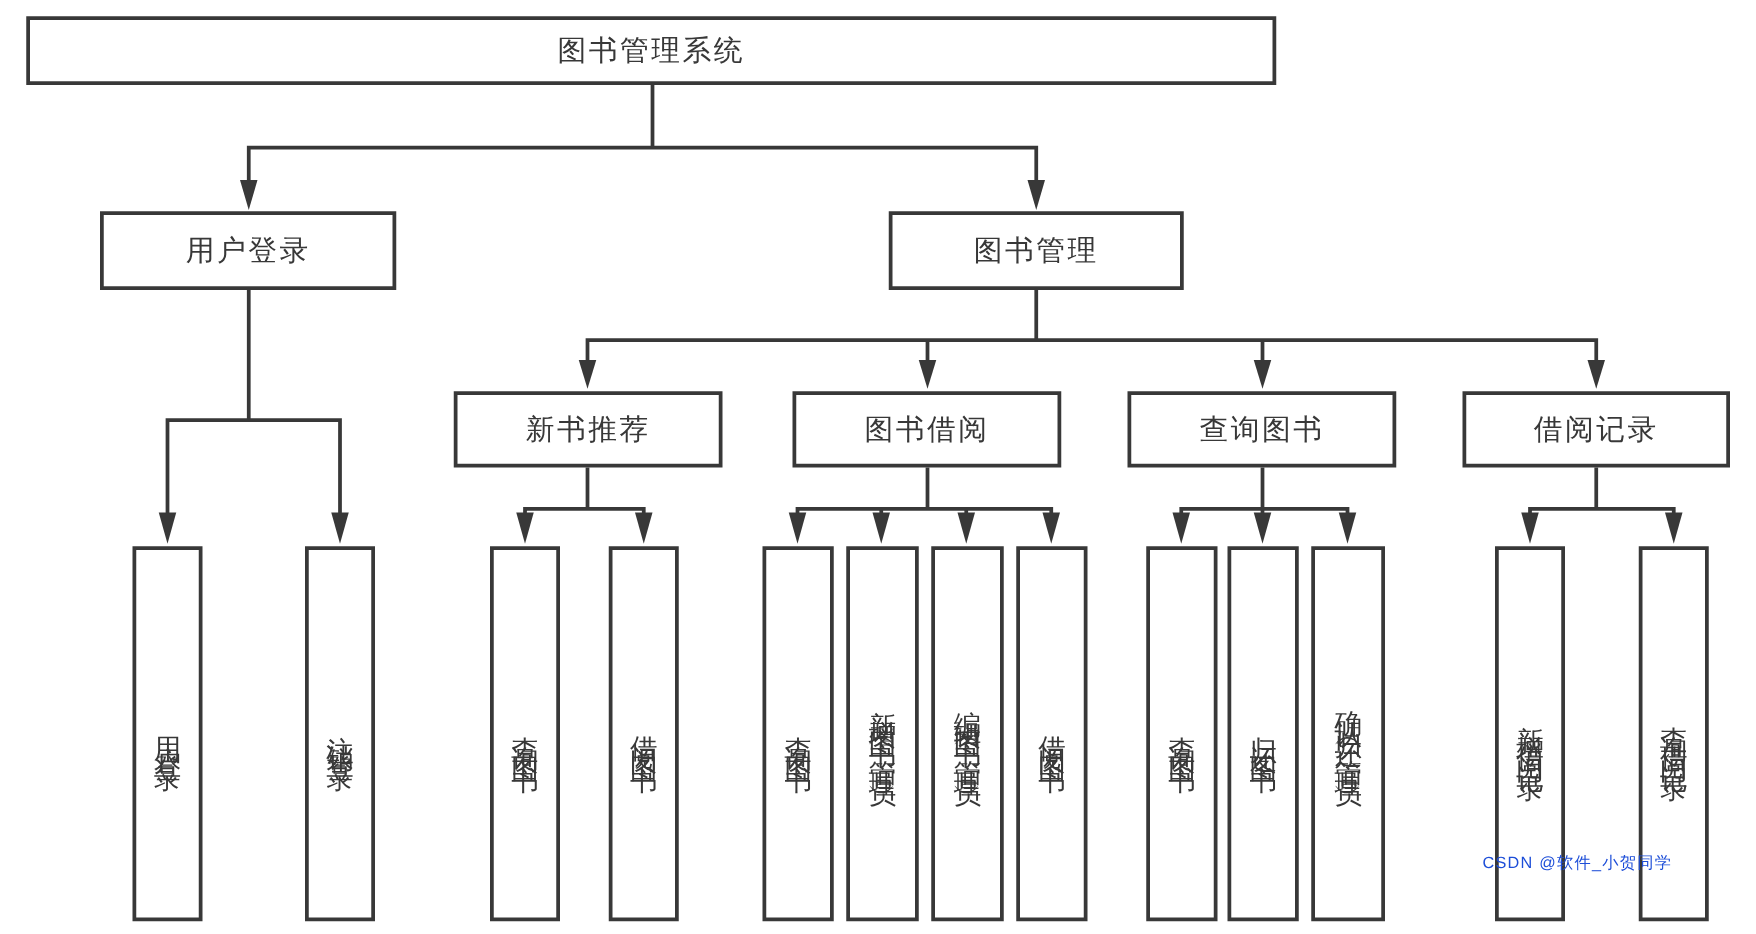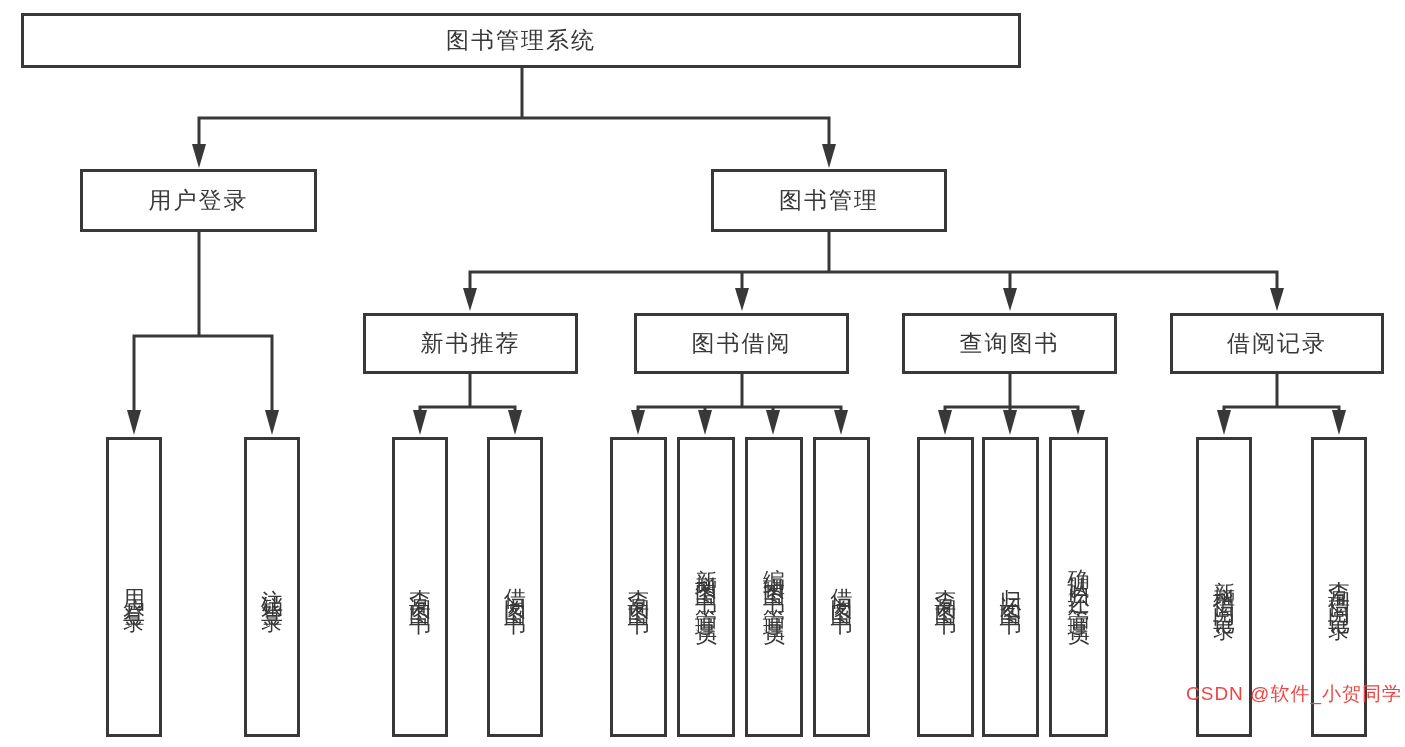--- a/index.html
+++ b/index.html
@@ -22,21 +22,21 @@
   .vnode {
     position:absolute; box-sizing:border-box;
     border:3px solid #383838; background:#ffffff;
     writing-mode:vertical-rl; text-orientation:mixed;
     display:flex; align-items:center; justify-content:center;
     font-size:22px; letter-spacing:8px; line-height:1.0;
     z-index:2;
   }
   .watermark {
     position:absolute; left:1186px; top:681px;
-    font-size:19px; color:#ef4444; letter-spacing:1px;
+    font-size:13px; color:#1d4ed8; letter-spacing:1px;
     z-index:5; white-space:nowrap;
   }
 </style>
 </head>
 <body>
 
 <div class="canvas">
 
   <svg class="lines" viewBox="0 0 1405 747" xmlns="http://www.w3.org/2000/svg">
     <g stroke="#383838" stroke-width="3" fill="none" stroke-linecap="square">

